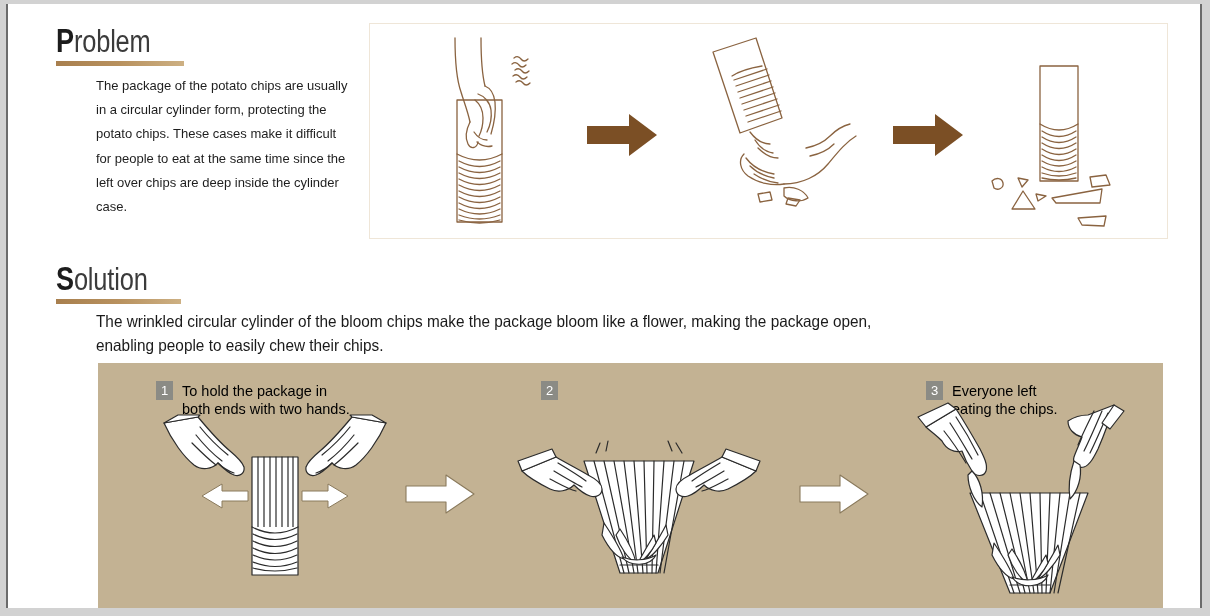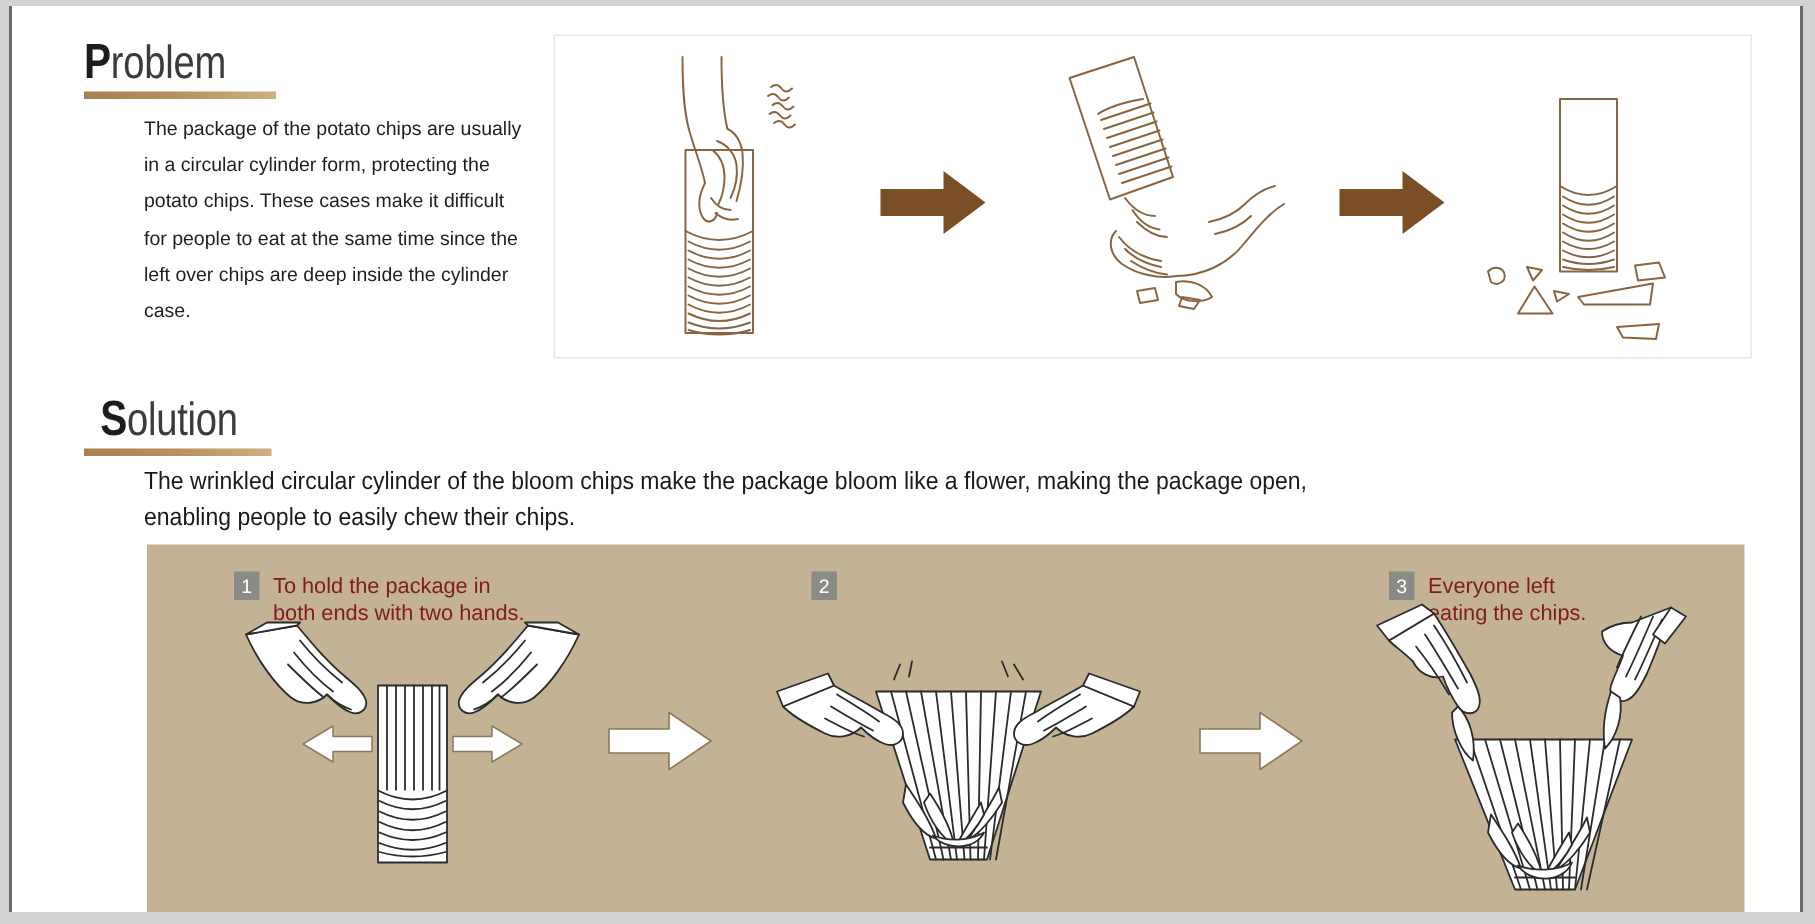--- a/index.html
+++ b/index.html
@@ -114,21 +114,21 @@
     color: #ffffff;
     font-size: 13px;
     line-height: 19px;
     text-align: center;
     font-family: "Liberation Sans", sans-serif;
     flex: 0 0 auto;
   }
   .step-label {
     font-size: 14.5px;
     line-height: 18px;
-    color: #7f1d1d;
+    color: #000000;
     font-family: "Liberation Sans", sans-serif;
     white-space: pre-line;
     padding-top: 1px;
   }
 
   .fig { position: absolute; }
   svg { display: block; overflow: visible; }
 </style>
 </head>
 <body>
@@ -256,21 +256,21 @@
           <path d="M34,163 L57,163 L45,145 Z"></path>
           <path d="M112,131 L128,129 L132,139 L114,141 Z"></path>
           <path d="M74,152 L124,143 L122,157 L78,157 Z"></path>
           <path d="M100,172 L128,170 L126,180 L104,179 Z"></path>
         </g>
       </svg>
     </div>
 
   </div>
 
-  <div class="heading-block" style="left:48px; top:258px; width:125px;text-align:right;">
+  <div class="heading-block" style="left:48px; top:258px; width:125px;">
     <div class="heading-text">
       <span class="cap">S</span><span>olution</span>
     </div>
     <div class="heading-rule" style="width:125px;"></div>
   </div>
 
   <div id="solution-text">
     <div>The wrinkled circular cylinder of the bloom chips make the package bloom like a flower, making the package open,</div>
     <div>enabling people to easily chew their chips.</div>
   </div>

